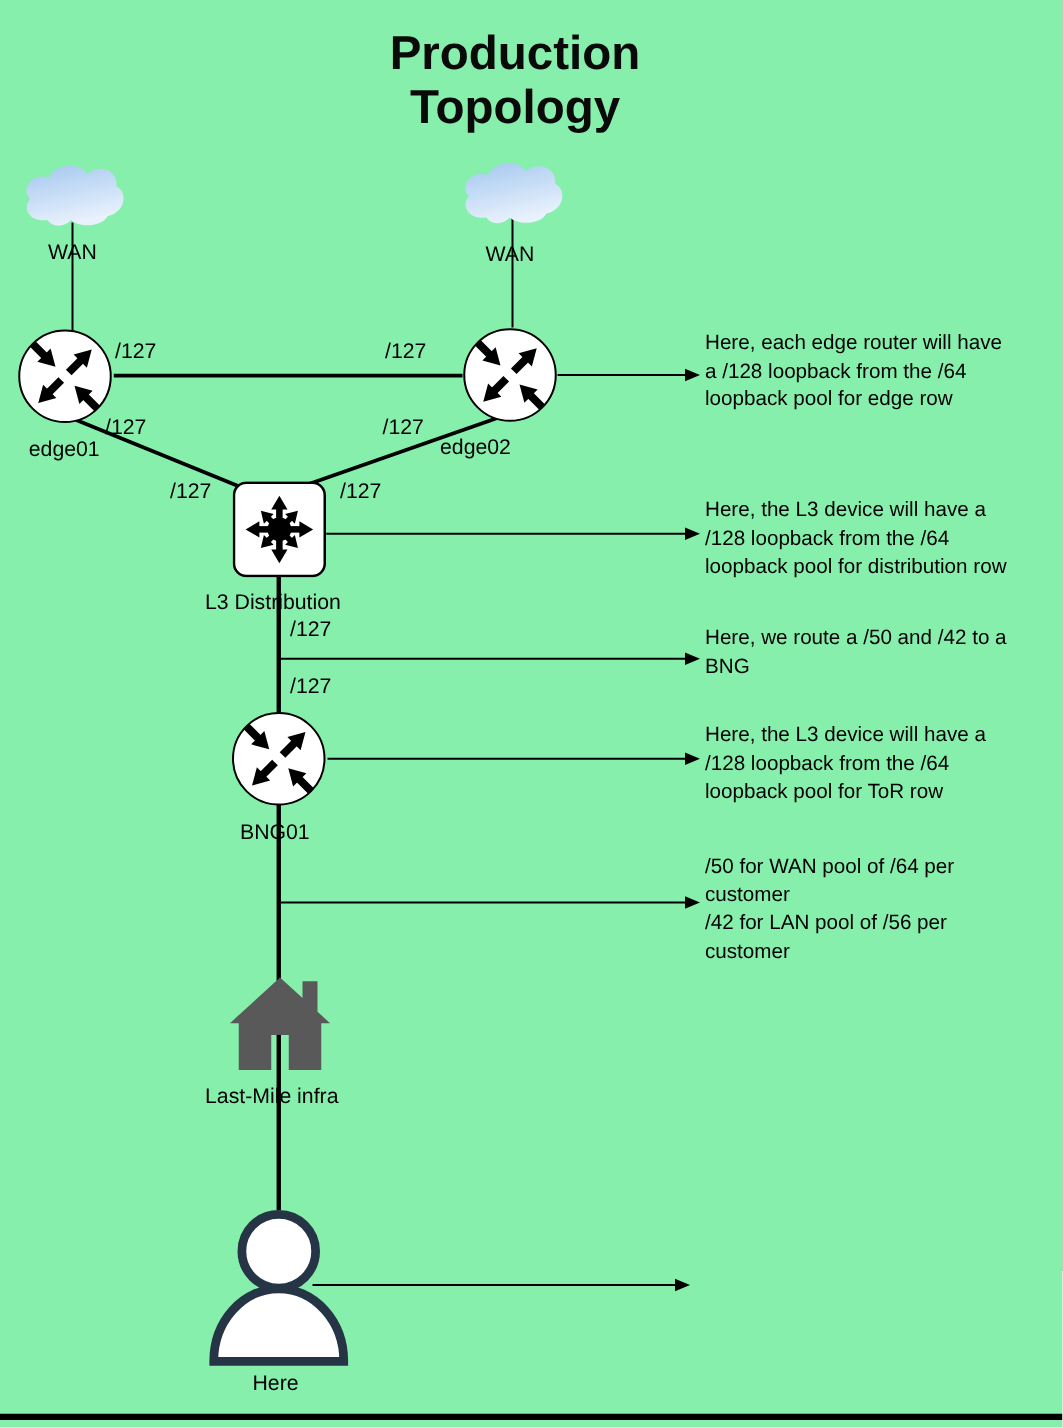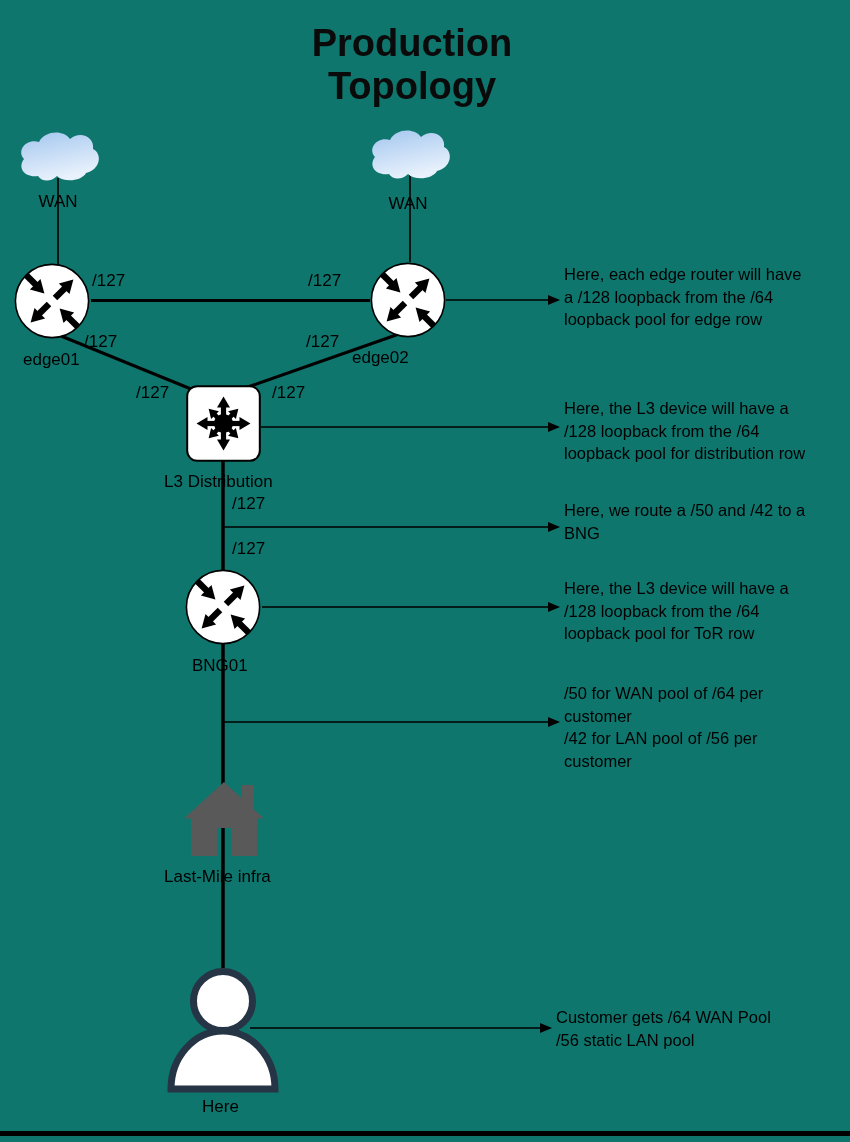--- a/index.html
+++ b/index.html
@@ -1,17 +1,17 @@
 <!DOCTYPE html>
 <html><head>
 <meta charset="utf-8">
 <style>
   html,body{margin:0;padding:0;background:#fff;}
   #canvas{
-    position:relative;width:850px;height:1142px;background:#0f766e;
+    position:relative;width:850px;height:1142px;background:#86efac;
     font-family:"Liberation Sans", sans-serif;color:#000;overflow:hidden;
   }
   .abs{position:absolute;}
   #title{
     left:252px;top:22px;width:320px;text-align:center;
     font-size:38px;line-height:43px;font-weight:700;color:#0a0a0a;z-index:4;
   }
   .lbl{
     position:absolute;font-size:17px;line-height:20px;color:#000;
     white-space:nowrap;z-index:4;
@@ -208,17 +208,15 @@
 loopback pool for distribution row</div>
   <div class="annot" style="top:499px">Here, we route a /50 and /42 to a
 BNG</div>
   <div class="annot" style="top:577px">Here, the L3 device will have a
 /128 loopback from the /64
 loopback pool for ToR row</div>
   <div class="annot" style="top:682px">/50 for WAN pool of /64 per
 customer
 /42 for LAN pool of /56 per
 customer</div>
-  <div class="annot" style="top:1006px;left:556px">Customer gets /64 WAN Pool
-/56 static LAN pool</div>
 
   <div id="bottom-border"></div>
 </div>
 
 </body></html>

